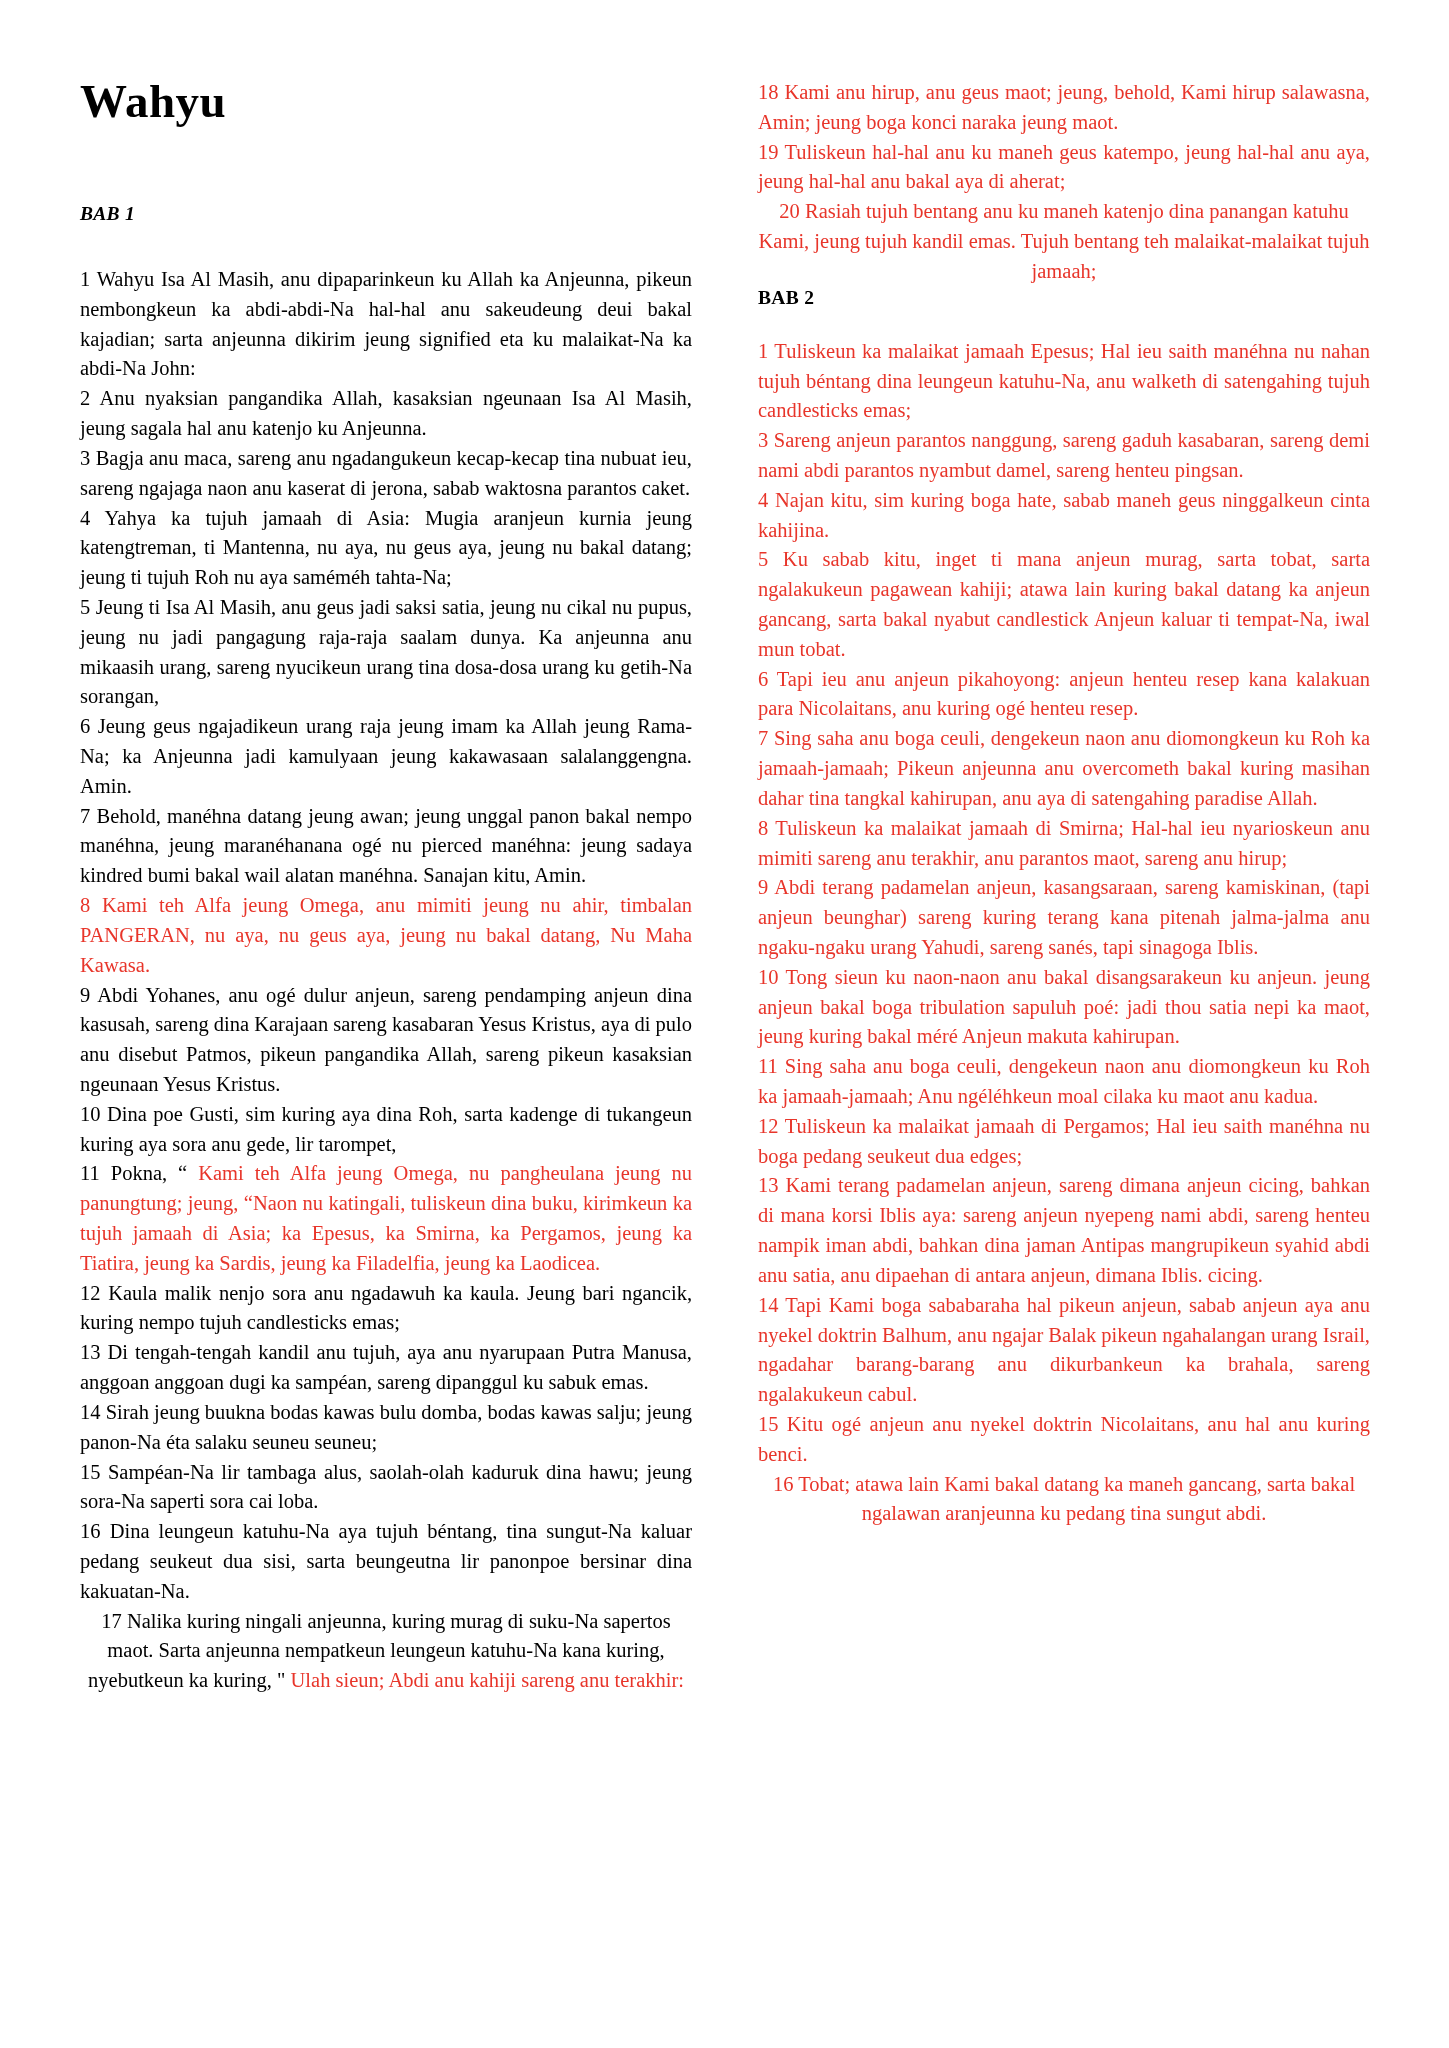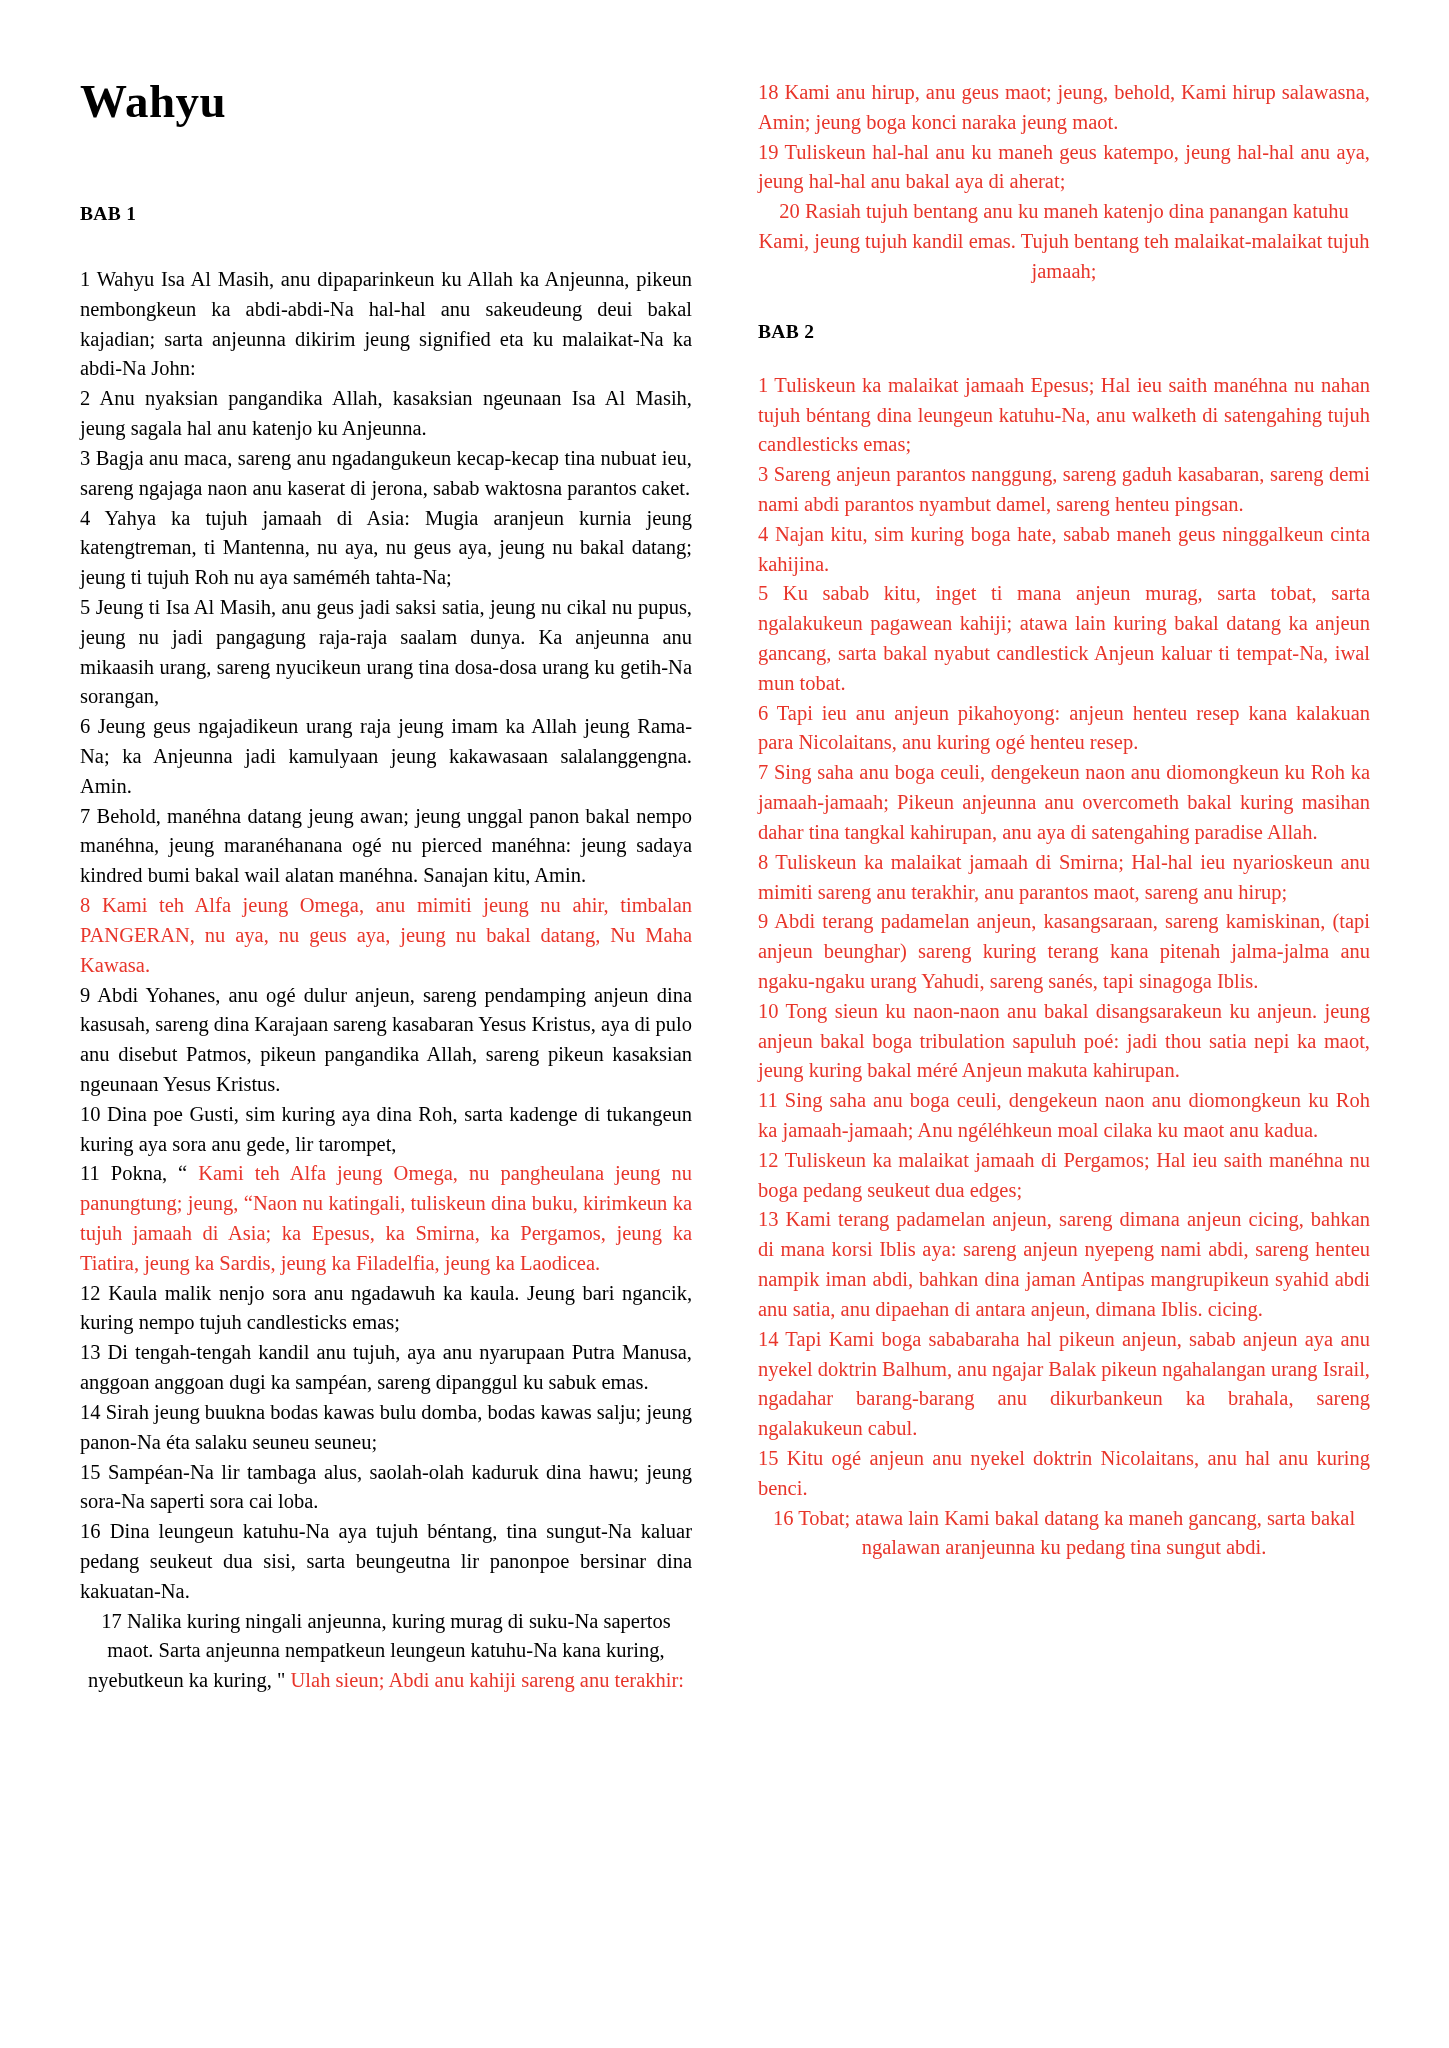--- a/index.html
+++ b/index.html
@@ -36,23 +36,23 @@
     padding-top: 8px;
   }
   .chapter-heading {
     font-size: 19.5px;
     font-weight: bold;
     margin: 0;
     letter-spacing: 0.3px;
   }
   .chapter-heading.first {
     margin-top: 78px;
+    font-style: italic;
   }
   .chapter-heading.second {
-    margin-top: 34px;
     margin-bottom: 0;
   }
   .verses {
     margin-top: 40px;
     font-size: 20.5px;
     line-height: 1.455;
     text-align: justify;
     text-justify: inter-word;
     hyphens: none;
   }

